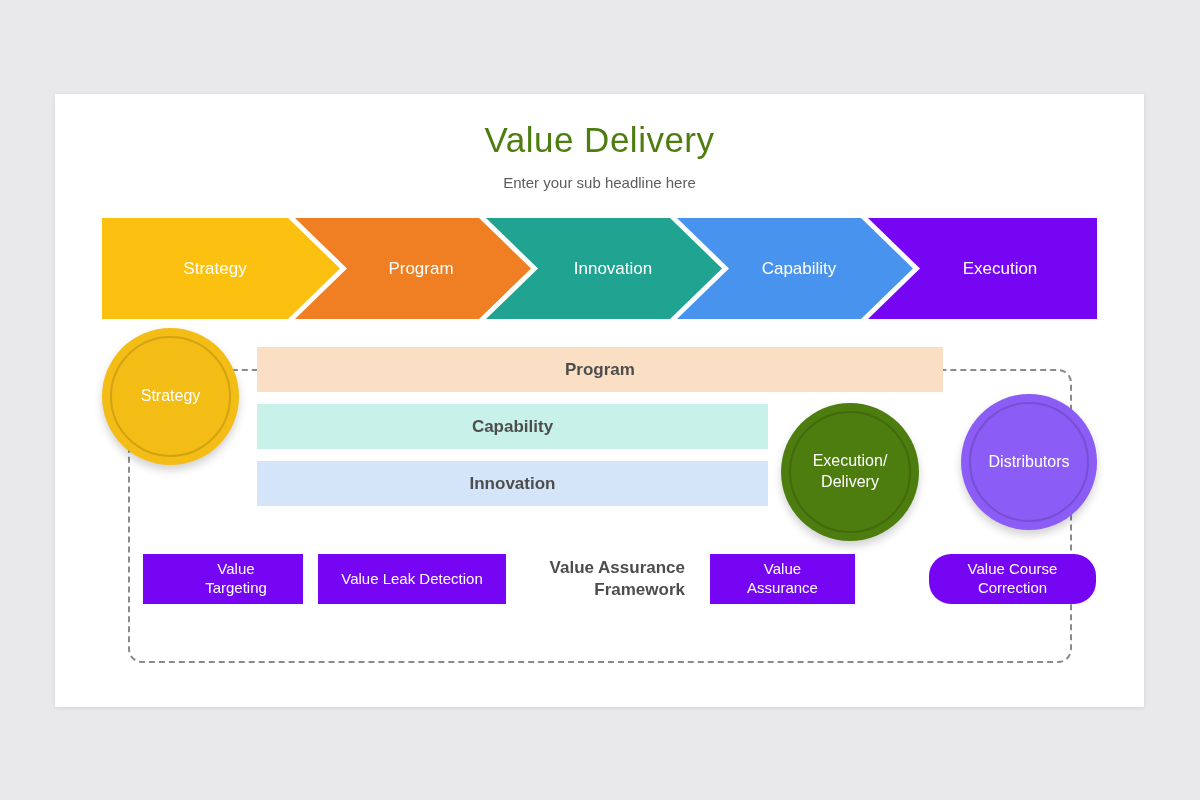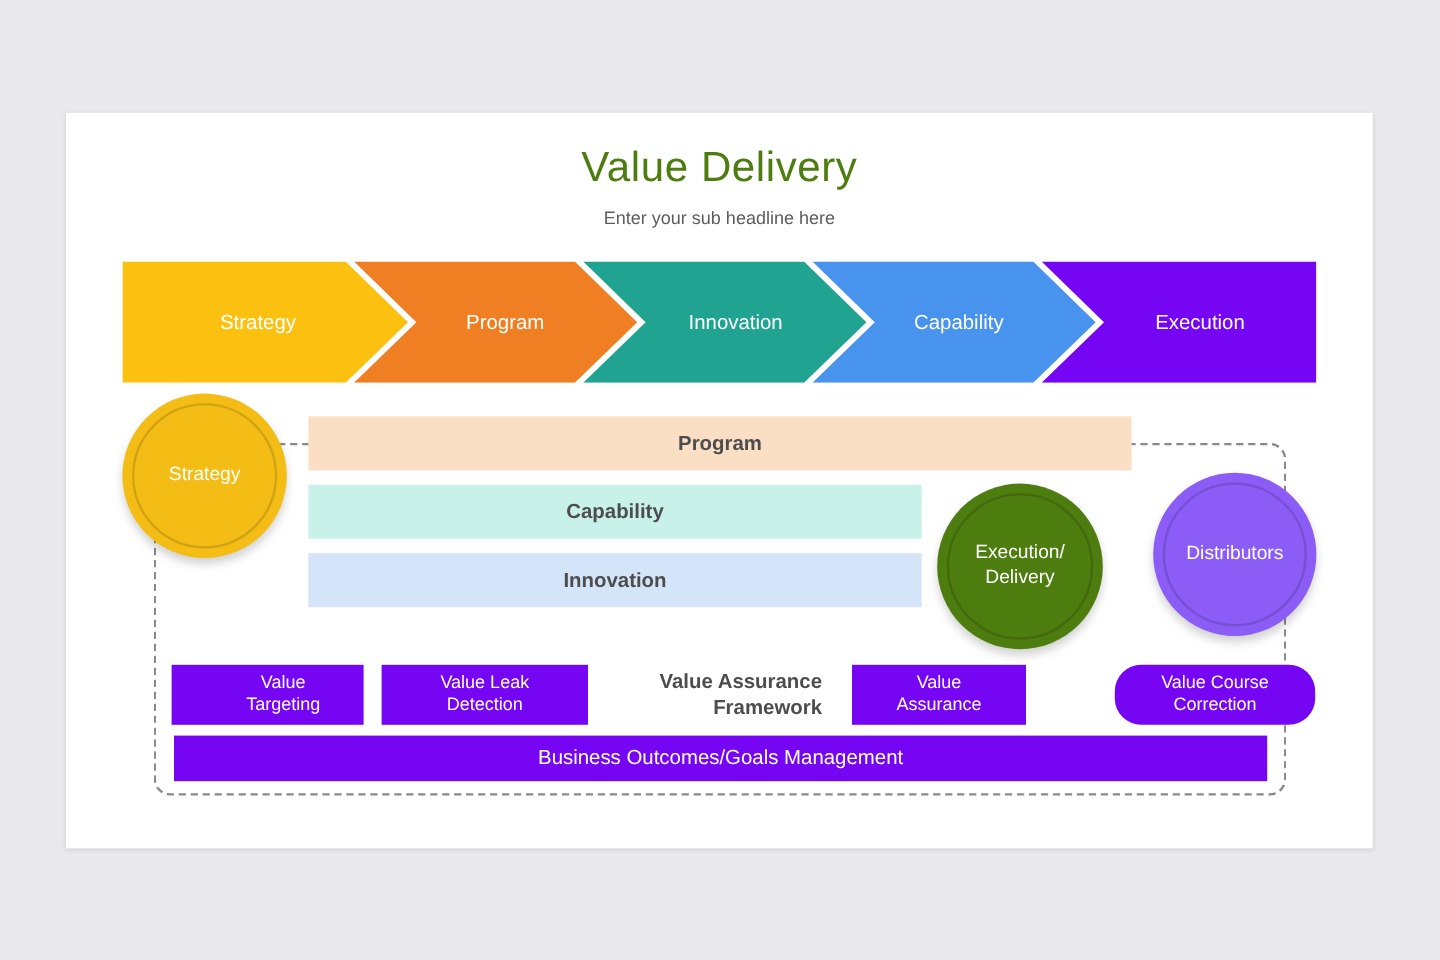--- a/index.html
+++ b/index.html
@@ -63,21 +63,21 @@
   .circle-distributors { left:906px; top:300px; width:136px; height:136px; background:#8b5cf6; }
   .circle span { display:block; position:relative; z-index:1; }
   
   .vbox {
     position:absolute; top:460px; height:50px; z-index:2;
     background:#7505f2; color:#ffffff; font-size:15px; line-height:1.25;
     display:flex; align-items:center; justify-content:center;
     text-align:center; padding:0 18px;
   }
   .vbox-targeting { left:88px;  width:160px;padding-left:44px; }
-  .vbox-leak      { left:263px; width:172px; }
+  .vbox-leak      { left:263px; width:188px; }
   .vbox-assurance { left:655px; width:145px; }
   .vbox-course    { left:874px; width:167px;border-radius:22px; }
   .framework-label {
     position:absolute; left:460px; top:460px; width:170px; height:50px; z-index:2;
     display:flex; align-items:center; justify-content:center; text-align:right;
     font-size:17px; font-weight:bold; color:#4d4d4d; line-height:1.3;
   }
   
   .bottom-bar {
     position:absolute; left:90px; top:519px; width:911px; height:38px; z-index:2;
@@ -140,17 +140,14 @@
     <span>Value Leak Detection</span>
   </div>
   <div class="framework-label">Value Assurance Framework</div>
   <div class="vbox vbox-assurance">
     <span>Value Assurance</span>
   </div>
   <div class="vbox vbox-course">
     <span>Value Course Correction</span>
   </div>
 
-  <div class="bottom-bar">
-    <span>Business Outcomes/Goals Management</span>
-  </div>
 
 </div>
 
 </body></html>

